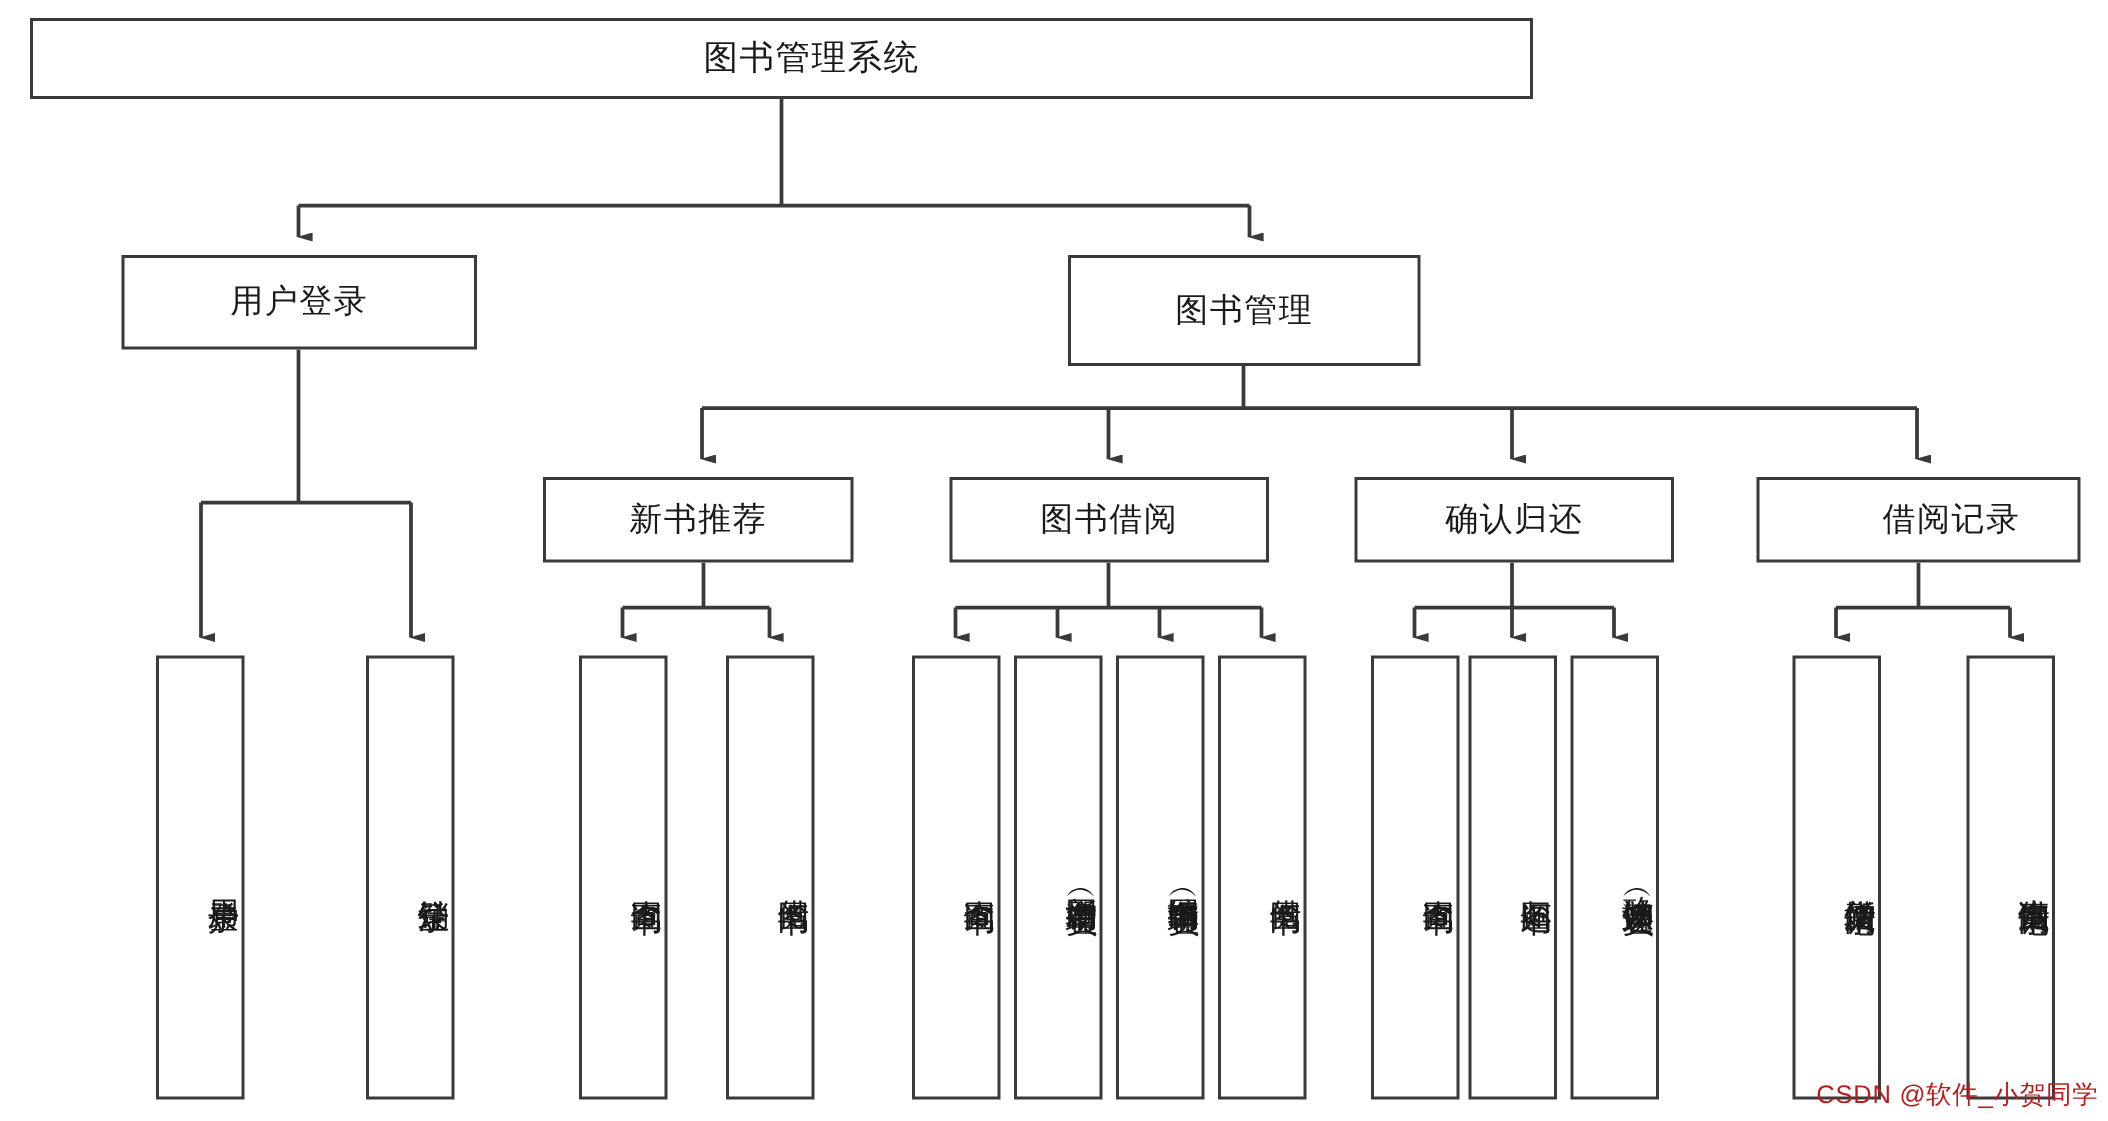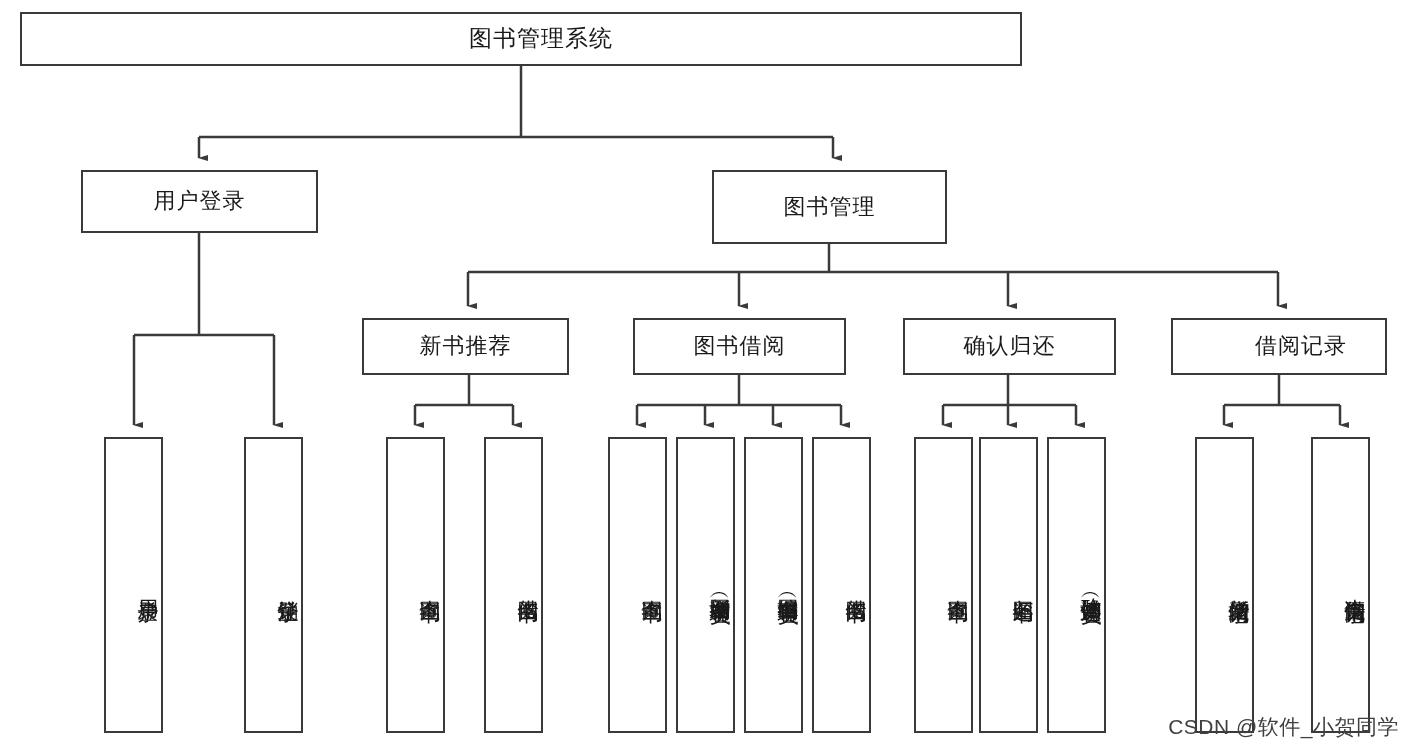--- a/index.html
+++ b/index.html
@@ -57,22 +57,22 @@
     white-space: pre-line;
     display: block;
   }
   #root-node {
     font-size: 23px;
   }
   #watermark {
     position: absolute;
     right: 6px;
     bottom: 6px;
-    font-size: 21px;
-    color: #404040;
+    font-size: 17px;
+    color: #b91c1c;
     letter-spacing: 0.5px;
     white-space: nowrap;
     user-select: none;
     text-align: right;
   }
 </style>
 </head>
 <body>
 
 <div id="canvas">

